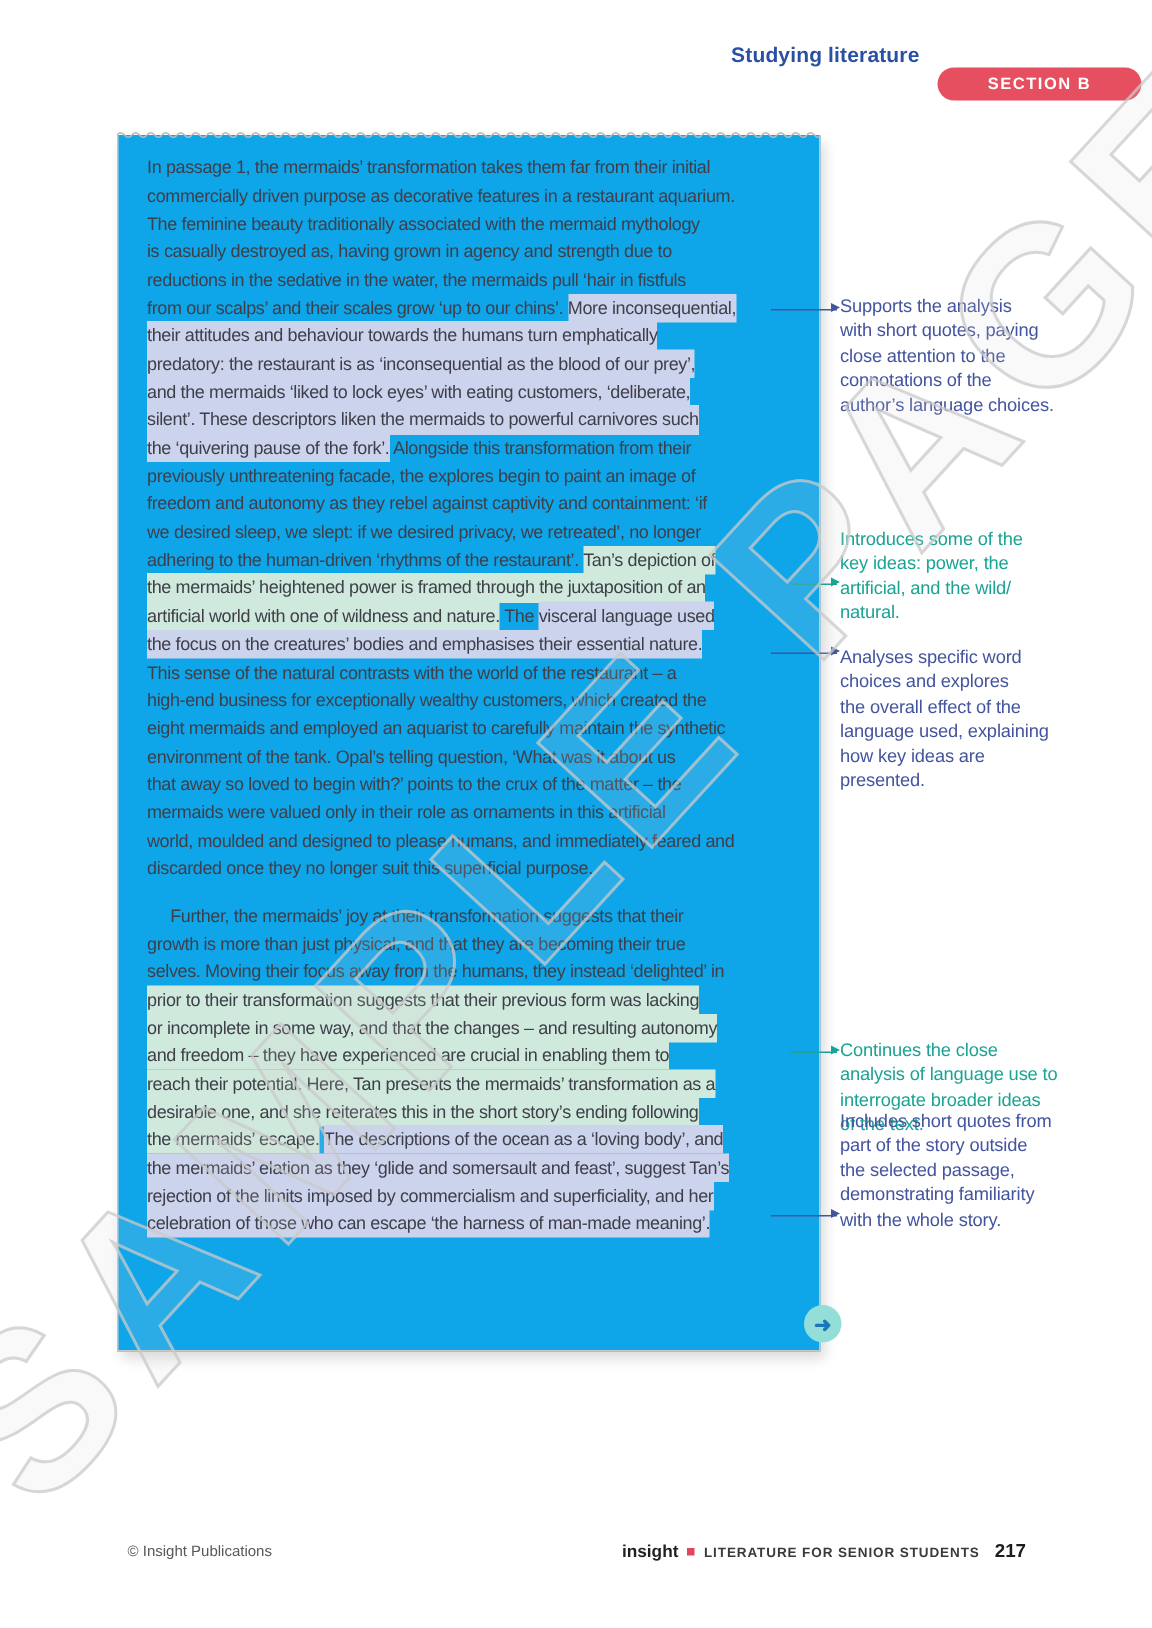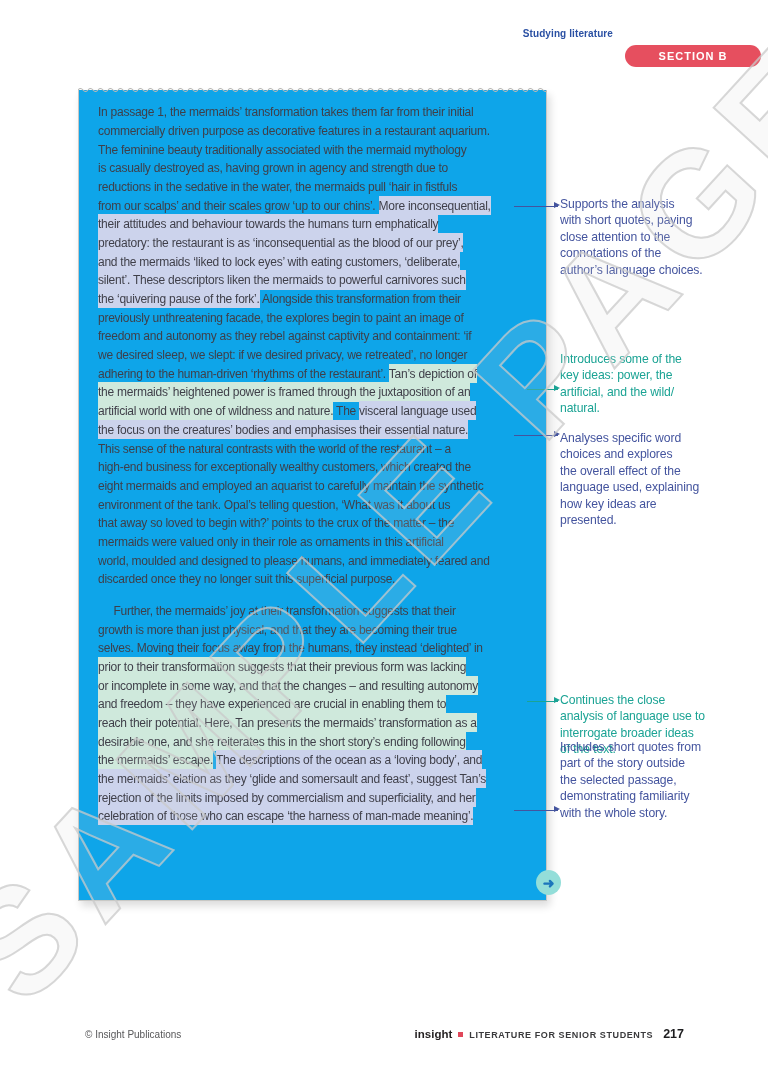--- a/index.html
+++ b/index.html
@@ -1,20 +1,20 @@
 <!DOCTYPE html>
 <html><head>
 <meta charset="utf-8">
 <style>
   html,body{margin:0;padding:0;background:#ffffff;}
   .page{position:relative;width:768px;height:1085px;background:#ffffff;overflow:hidden;
         font-family:"Liberation Sans",sans-serif;}
 
   
-  .hdr-label{position:absolute;top:28px;right:155px;font-size:10px;color:#2a50a3;
+  .hdr-label{position:absolute;top:28px;right:155px;font-size:14px;color:#2a50a3;
              font-weight:bold;letter-spacing:.1px;}
   .badge{position:absolute;top:25px;right:7px;width:136px;height:22px;background:#e64f5f;
          border-radius:11px;color:#ffffff;font-size:11px;font-weight:bold;letter-spacing:1px;
          display:flex;align-items:center;justify-content:center;margin-top:20px;}
 
   
   .essay-box{position:absolute;left:78px;top:90px;width:467px;height:810px;
              background:#0ea5e9;border:1px solid #c7c7c4;border-top:none;
              box-shadow:3px 5px 8px rgba(0,0,0,.14);}
   .wave{position:absolute;left:-1px;top:-4px;width:469px;height:6px;}

